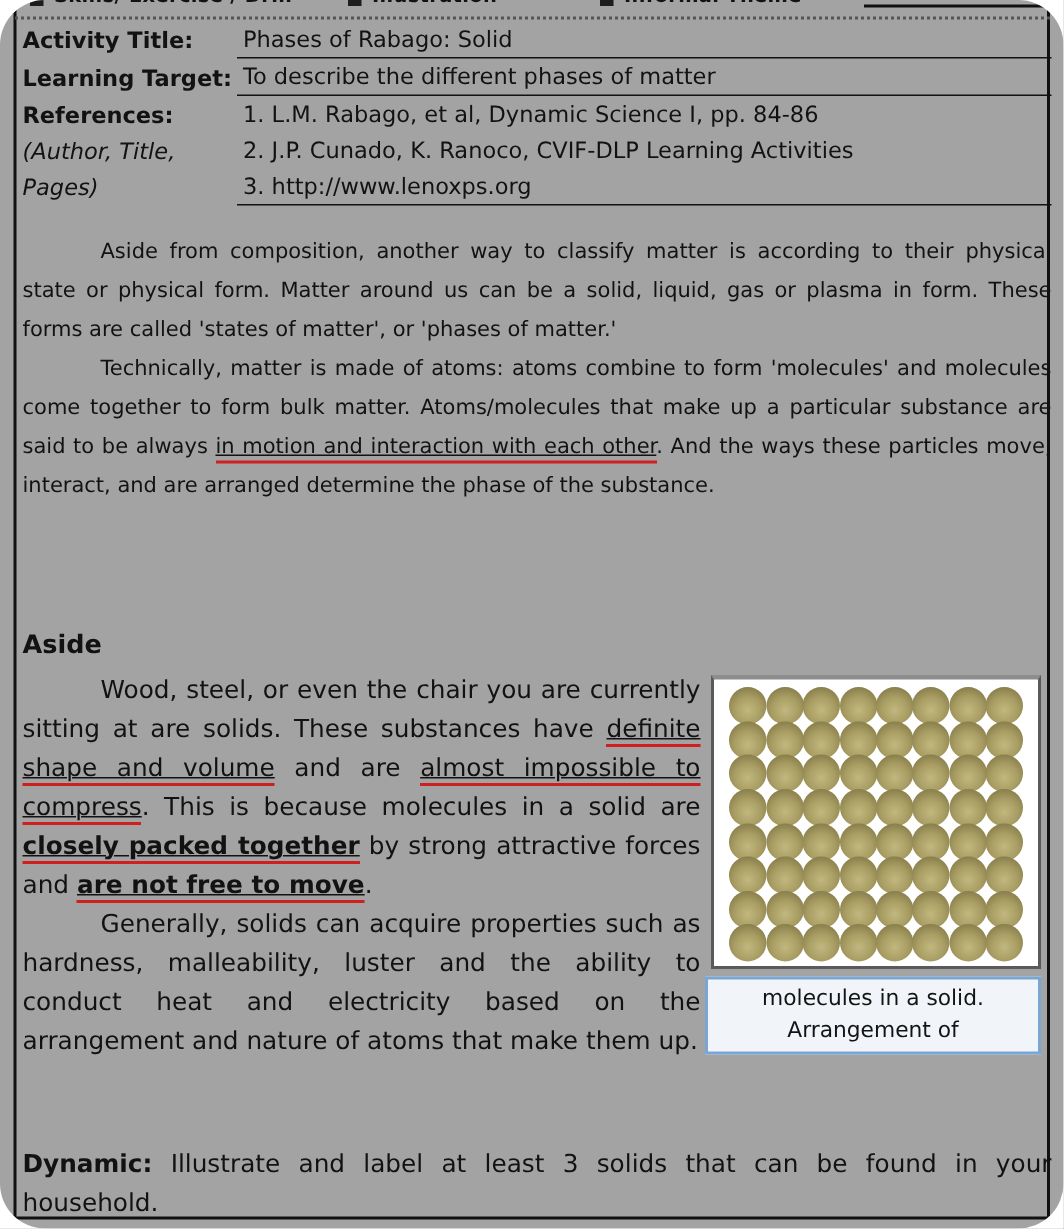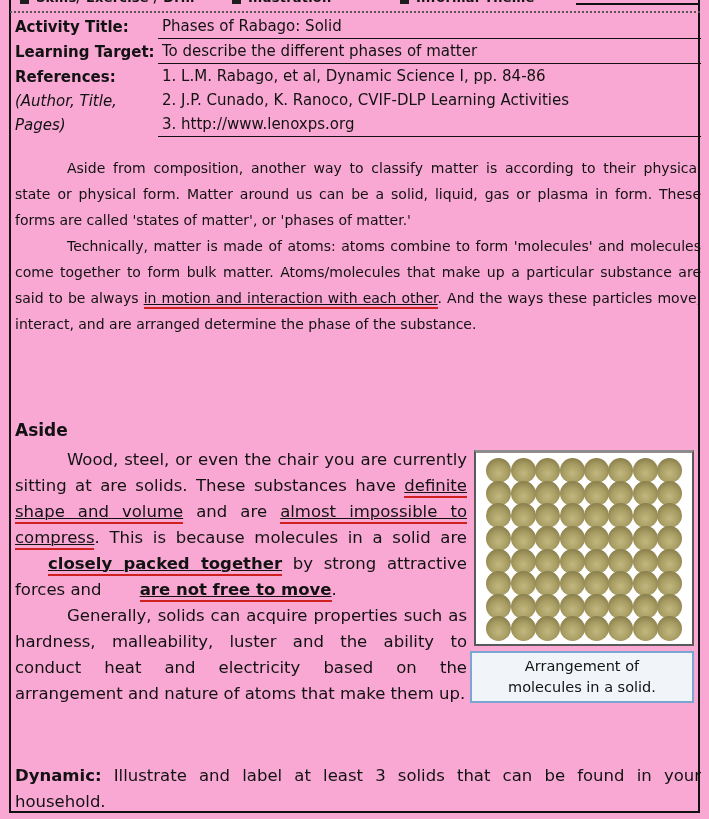--- a/index.html
+++ b/index.html
@@ -1,18 +1,18 @@
 <!DOCTYPE html>
 <html><head>
 <meta charset="utf-8">
 <style>
   html,body { margin:0; padding:0; background:#ffffff; }
   .page {
     position:relative; width:709px; height:819px; overflow:hidden;
-    background:#f9a8d4; font-family:"DejaVu Sans", sans-serif; color:#121212;
+    background:#a3a3a3; font-family:"DejaVu Sans", sans-serif; color:#121212;border-radius:30px;
   }
   .main-border {
     position:absolute; left:9px; top:-4px; width:691px; height:817px;
     border:2px solid #111; box-sizing:border-box; pointer-events:none;
   }
   
   .cb { position:absolute; width:9px; height:9px; background:#1d1d1d; top:-5px; }
   .cb-label { position:absolute; top:-10px; font-size:13px; font-weight:600; white-space:nowrap; letter-spacing:.2px; }
   .top-score-line { position:absolute; left:576px; top:3px; width:124px; border-top:2px solid #111; }
   .dotted-sep { position:absolute; left:10px; top:11px; width:690px; border-top:2px dotted #555; }
@@ -29,21 +29,21 @@
 
   
   .text-body { position:absolute; left:15px; top:155px; width:686px;
     font-size:14px; line-height:26px; text-align:justify; }
   .text-body p { margin:0; text-indent:52px; }
   .solid-heading { position:absolute; left:15px; top:420px; font-size:17px; font-weight:bold; }
   .solid-col { position:absolute; left:15px; top:447px; width:452px;
     font-size:16.5px; line-height:26px; text-align:justify; }
   .solid-col p { margin:0; text-indent:52px; }
   .seg-u  { text-decoration:underline; text-decoration-thickness:1px; border-bottom:2.5px solid #cf2020; padding-bottom:0.5px; }
-  .seg-bu { text-decoration:underline; text-decoration-thickness:1px; border-bottom:2.5px solid #cf2020; padding-bottom:0.5px; font-weight:bold;margin-left:33px; }
+  .seg-bu { text-decoration:underline; text-decoration-thickness:1px; border-bottom:2.5px solid #cf2020; padding-bottom:0.5px; font-weight:bold; }
 
   
   .figure-box {
     position:absolute; left:474px; top:450px; width:220px; height:196px;
     background:#fff; border:2px solid #5a5a5a; border-top:3px solid #8d8d8d; box-sizing:border-box;
     display:flex; align-items:center; justify-content:center;
   }
   .molecule-grid { display:grid; grid-template-columns:repeat(8,24.4px); grid-auto-rows:22.6px; }
   .sphere {
     width:25px; height:25px; border-radius:50%;
@@ -171,21 +171,21 @@
         <span class="sphere"></span>
         <span class="sphere"></span>
         <span class="sphere"></span>
         <span class="sphere"></span>
         <span class="sphere"></span>
         <span class="sphere"></span>
         <span class="sphere"></span>
       </div>
   </div>
   <div class="caption-box">
+    <div>molecules in a solid.</div>
     <div>Arrangement of</div>
-    <div>molecules in a solid.</div>
   </div>
 
   <div class="exercise">
     <span class="ex-label">Dynamic:</span> 
     <span>Illustrate and label at least 3 solids that can be found in your household.</span>
   </div>
 </div>
 
 </body></html>

